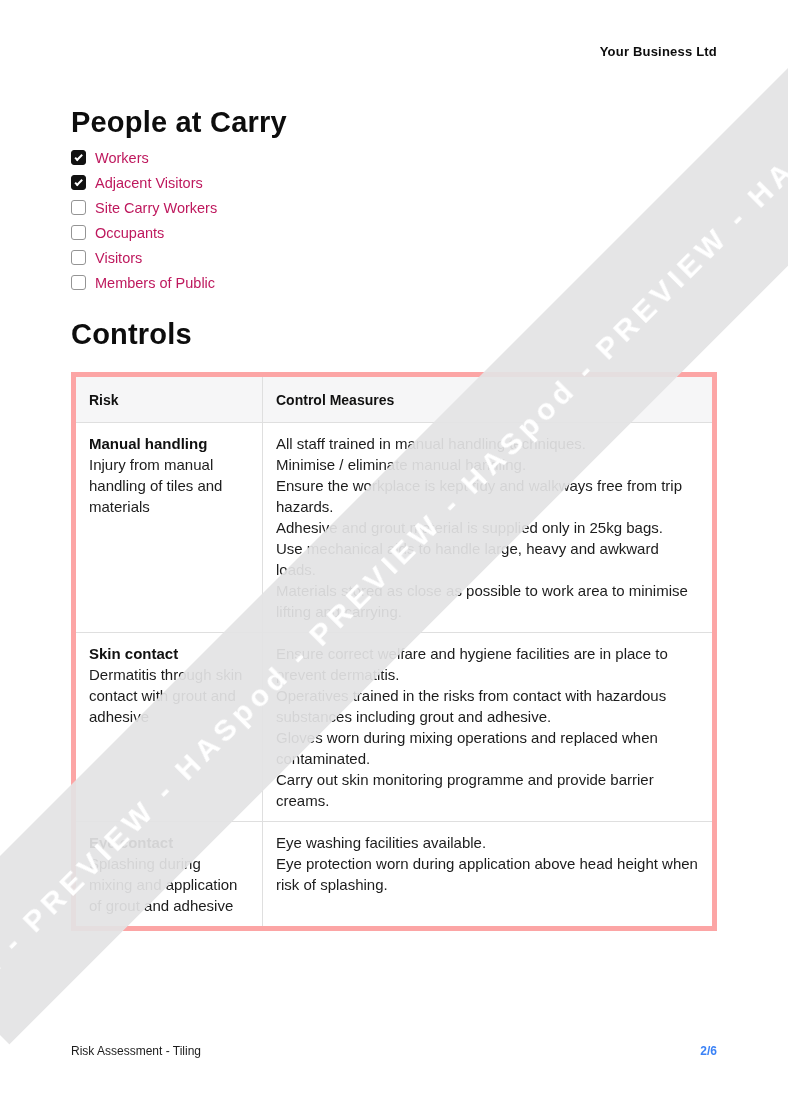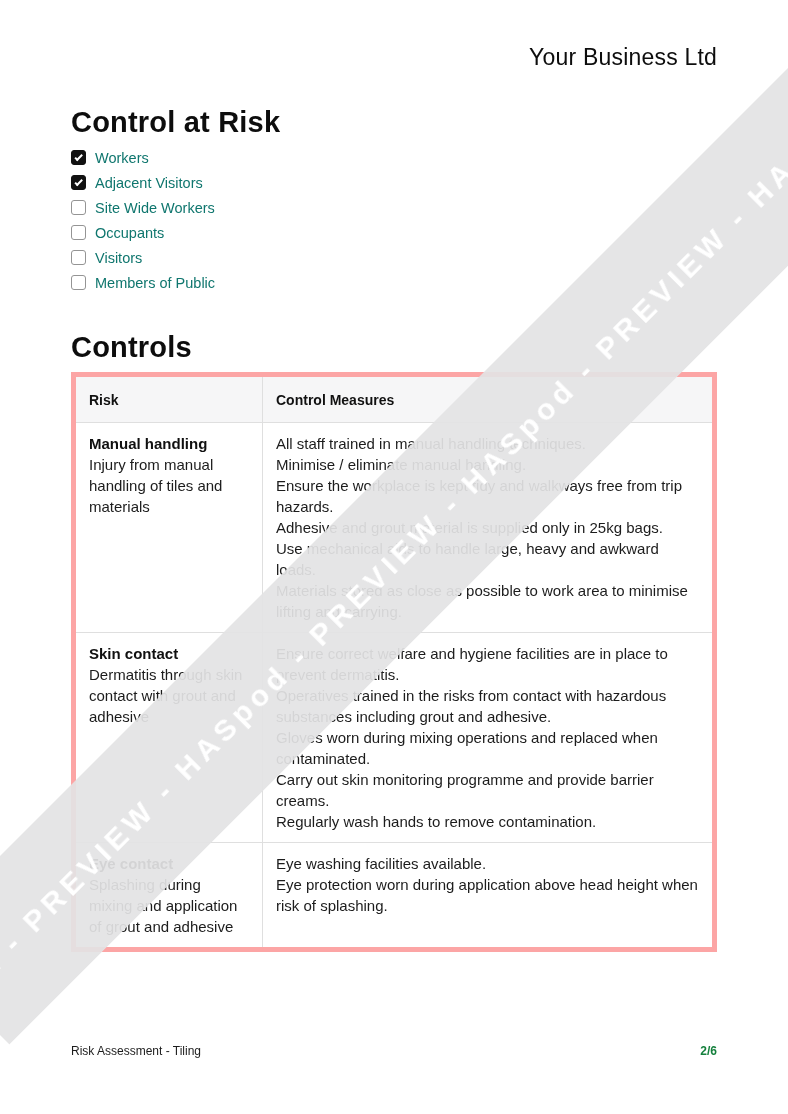--- a/index.html
+++ b/index.html
@@ -12,38 +12,38 @@
     position: relative;
     width: 788px;
     height: 1114px;
     background: #ffffff;
     overflow: hidden;
   }
   .company {
     position: absolute;
     top: 44px;
     right: 71px;
-    font-size: 23px;
-    font-weight: 400;
+    font-size: 13px;
+    font-weight: 700;
     letter-spacing: 0.2px;
     color: #0d0d0d;
     z-index: 1;
   }
   .h-title {
     position: absolute;
     left: 71px;
     font-size: 29px;
     line-height: 36px;
     font-weight: 800;
     letter-spacing: 0.2px;
     color: #0d0d0d;
     z-index: 1;
   }
   .h-people { top: 104px; }
-  .h-controls { top: 329px; text-align: right; }
+  .h-controls { top: 316px; text-align: right; }
   .checklist {
     position: absolute;
     top: 150px;
     left: 71px;
     list-style: none;
     z-index: 1;
   }
   .checklist li {
     display: flex;
     align-items: center;
@@ -65,21 +65,21 @@
     display: none;
     width: 8px; height: 4px;
     border-left: 2px solid #fff;
     border-bottom: 2px solid #fff;
     transform: rotate(-45deg) translate(0.5px, -1px);
   }
   .cb.checked .tick { display: block; }
   .cb-label {
     margin-left: 9px;
     font-size: 14.5px;
-    color: #0f766e;
+    color: #be185d;
   }
   .ctable {
     position: absolute;
     top: 372px;
     left: 71px;
     width: 646px;
     border: 5px solid #fca5a5;
     z-index: 1;
     background: #fff;
   }
@@ -111,21 +111,21 @@
     top: 1044px;
     left: 71px;
     width: 646px;
     display: flex;
     justify-content: space-between;
     align-items: center;
     font-size: 12px;
     color: #1c1c1c;
     z-index: 1;
   }
-  .pagenum { font-weight: 700; color: #15803d; }
+  .pagenum { font-weight: 700; color: #3b82f6; }
   .watermark {
     position: absolute;
     left: -40px;
     top: 925px;
     width: 1700px;
     height: 140px;
     transform: rotate(-45deg);
     transform-origin: left center;
     background: rgba(227, 227, 228, 0.92);
     -webkit-backdrop-filter: blur(2.5px);
@@ -145,38 +145,38 @@
     padding-left: 8px;
   }
 </style>
 </head>
 <body>
 
 <div class="page">
 
   <div class="company">Your Business Ltd</div>
 
-  <h1 class="h-title h-people">Control at Risk</h1>
+  <h1 class="h-title h-people">People at Carry</h1>
 
   <ul class="checklist">
     <li>
       <span class="cb checked">
           <span class="tick"></span>
         </span>
       <span class="cb-label">Workers</span>
     </li>
     <li>
       <span class="cb checked">
           <span class="tick"></span>
         </span>
       <span class="cb-label">Adjacent Visitors</span>
     </li>
     <li>
       <span class="cb"></span>
-      <span class="cb-label">Site Wide Workers</span>
+      <span class="cb-label">Site Carry Workers</span>
     </li>
     <li>
       <span class="cb"></span>
       <span class="cb-label">Occupants</span>
     </li>
     <li>
       <span class="cb"></span>
       <span class="cb-label">Visitors</span>
     </li>
     <li>
@@ -211,21 +211,20 @@
     <div class="trow">
       <div class="td col-risk">
         <p class="risk-title">Skin contact</p>
         <p class="risk-desc">Dermatitis through skin contact with grout and adhesive</p>
       </div>
       <div class="td col-measures">
         <p>Ensure correct welfare and hygiene facilities are in place to prevent dermatitis.</p>
         <p>Operatives trained in the risks from contact with hazardous substances including grout and adhesive.</p>
         <p>Gloves worn during mixing operations and replaced when contaminated.</p>
         <p>Carry out skin monitoring programme and provide barrier creams.</p>
-        <p>Regularly wash hands to remove contamination.</p>
       </div>
     </div>
 
     <div class="trow">
       <div class="td col-risk">
         <p class="risk-title">Eye contact</p>
         <p class="risk-desc">Splashing during mixing and application of grout and adhesive</p>
       </div>
       <div class="td col-measures">
         <p>Eye washing facilities available.</p>

